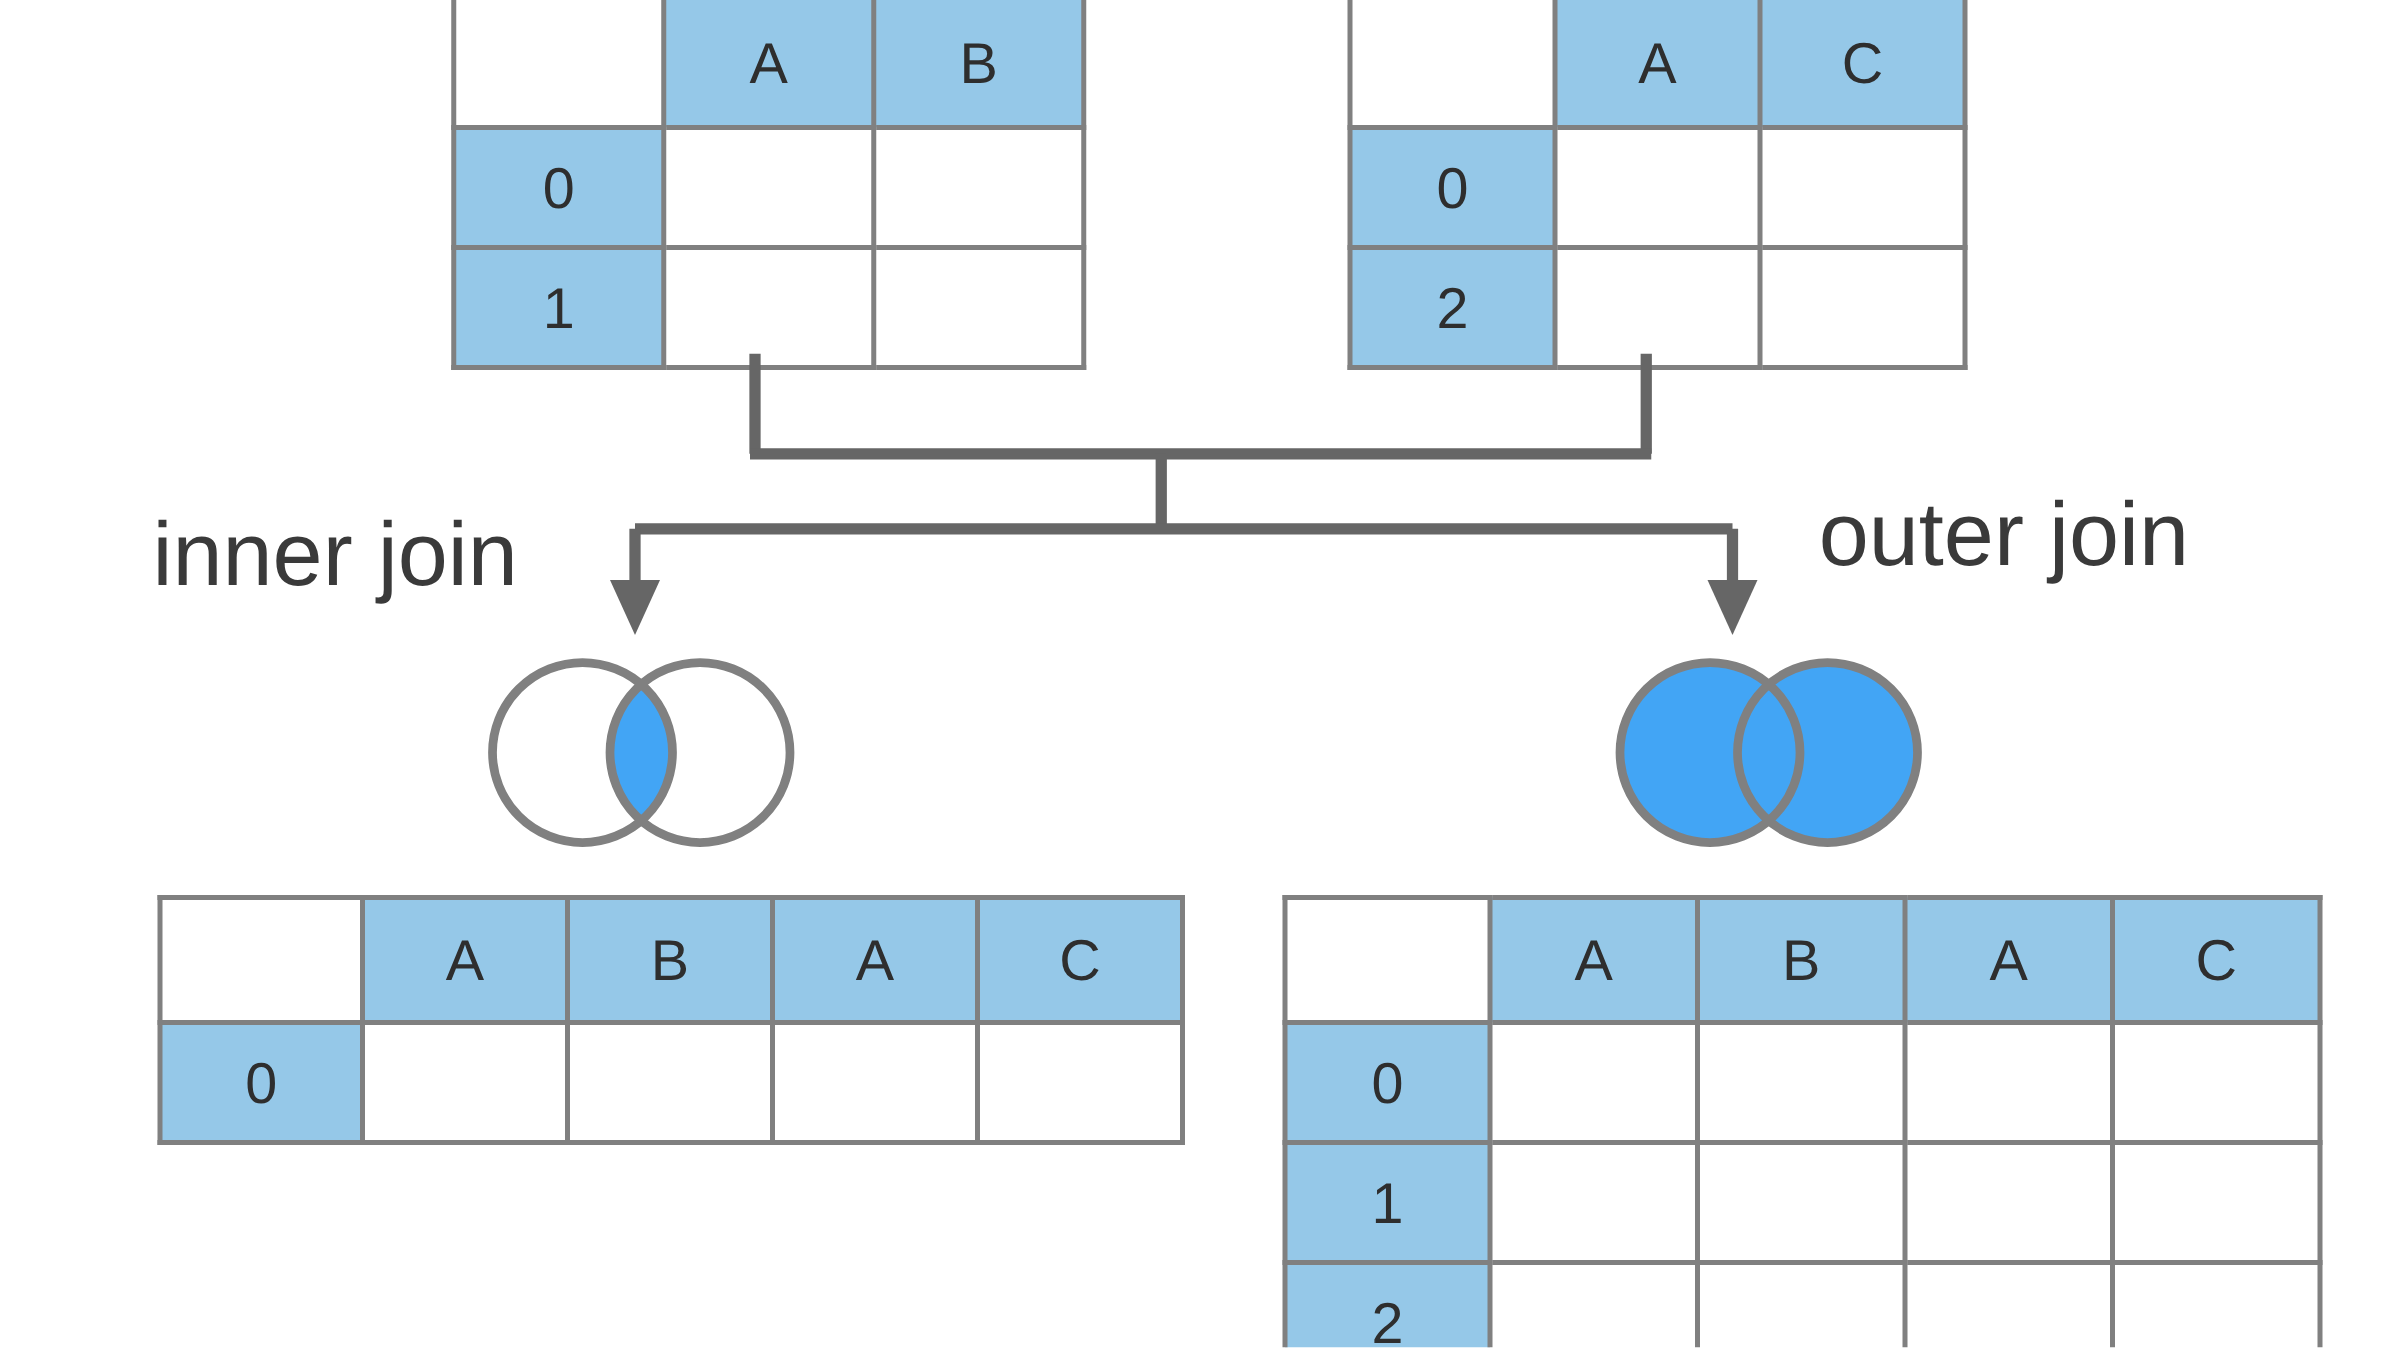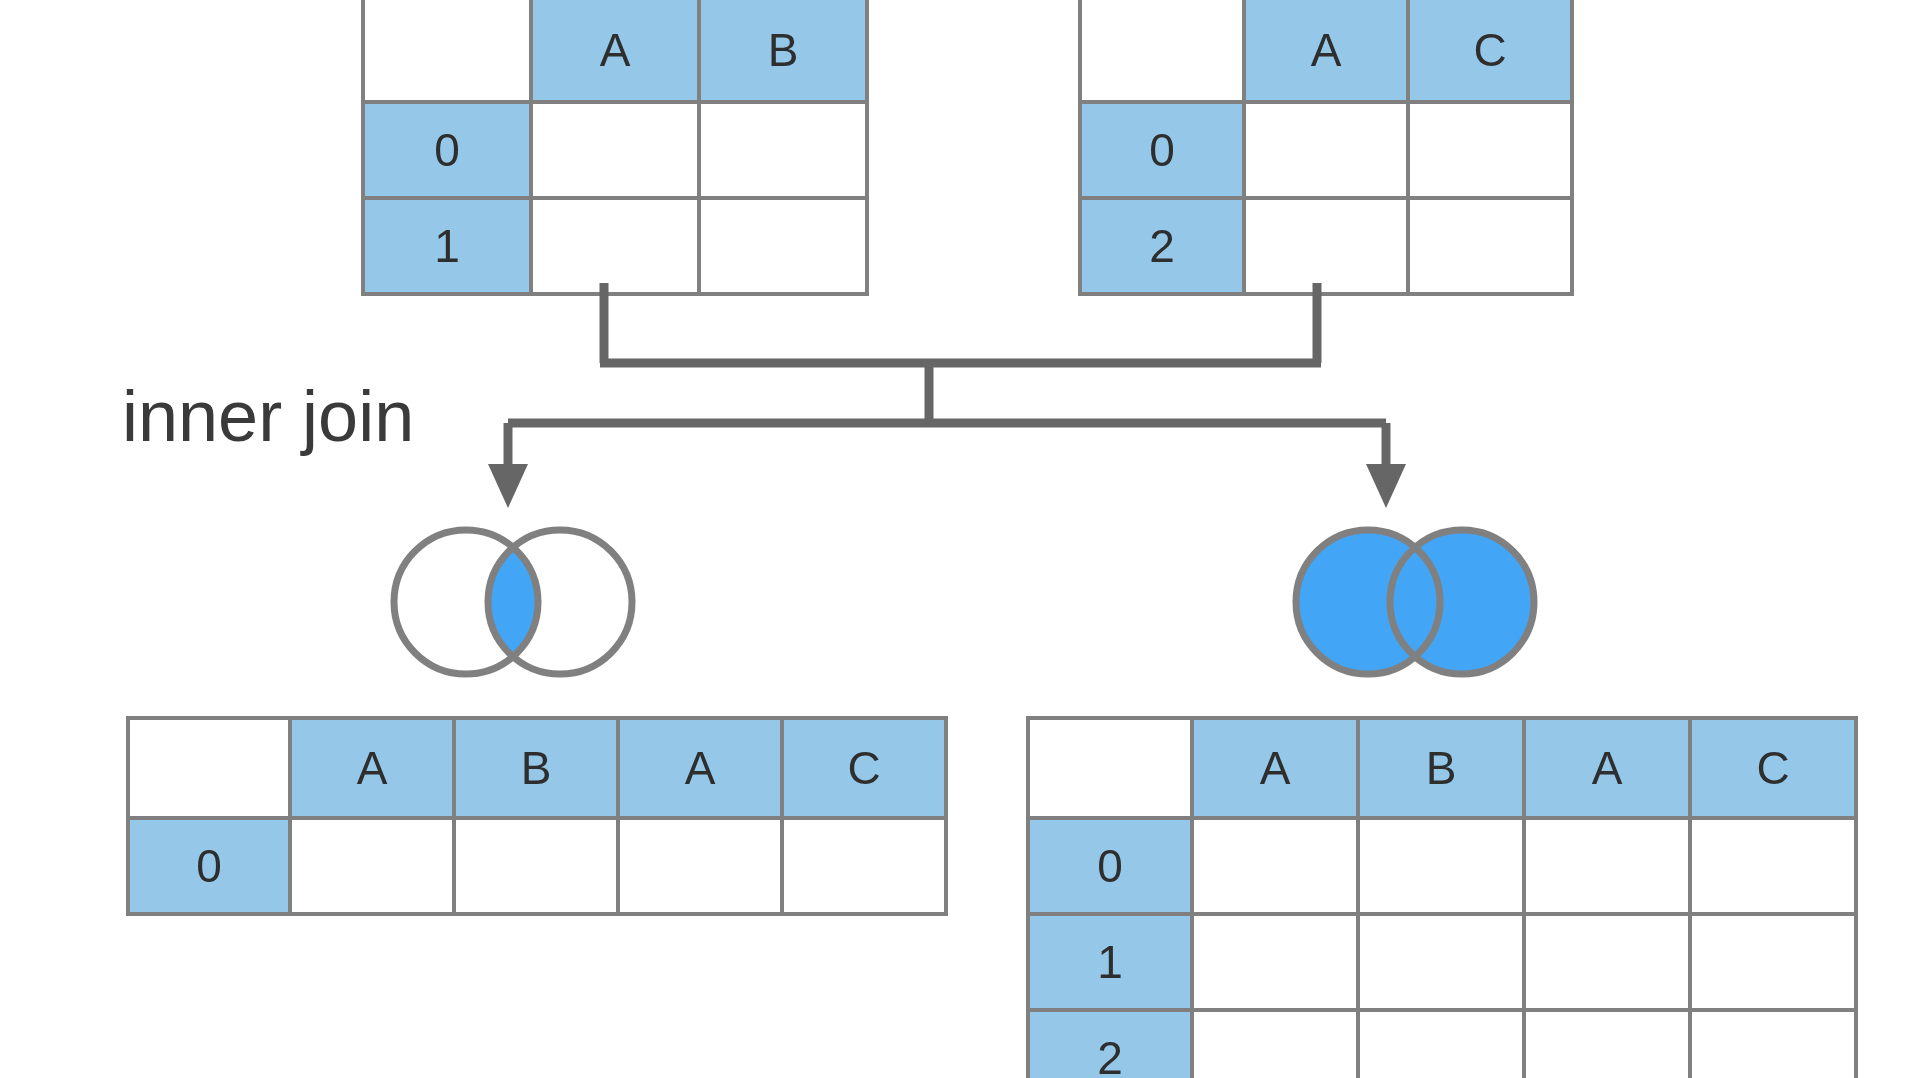--- a/index.html
+++ b/index.html
@@ -125,21 +125,22 @@
 
       <path d="M 508 423 L 508 468"></path>
 
       <path d="M 1386 423 L 1386 468"></path>
     </g>
 
     <polygon points="508,508 488,464 528,464" fill="#666666"></polygon>
     <polygon points="1386,508 1366,464 1406,464" fill="#666666"></polygon>
   </svg>
 
-  <div class="joinlabel" style="left:122px; top:380px;">inner join</div>
+  <div class="joinlabel" style="left:122px; top:408px;">inner join</div>
+  <div class="joinlabel" style="left:1455px; top:392px;">outer join</div>
 
   <svg class="venn" style="left:388px; top:518px; width:250px; height:168px;" viewBox="0 0 250 168">
     <defs>
       <clipPath id="clipLeftInner">
           <circle cx="78" cy="84" r="72"></circle>
         </clipPath>
     </defs>
     <circle cx="78" cy="84" r="72" fill="#ffffff" stroke="none"></circle>
     <circle cx="172" cy="84" r="72" fill="#ffffff" stroke="none"></circle>
     <g clip-path="url(#clipLeftInner)">

